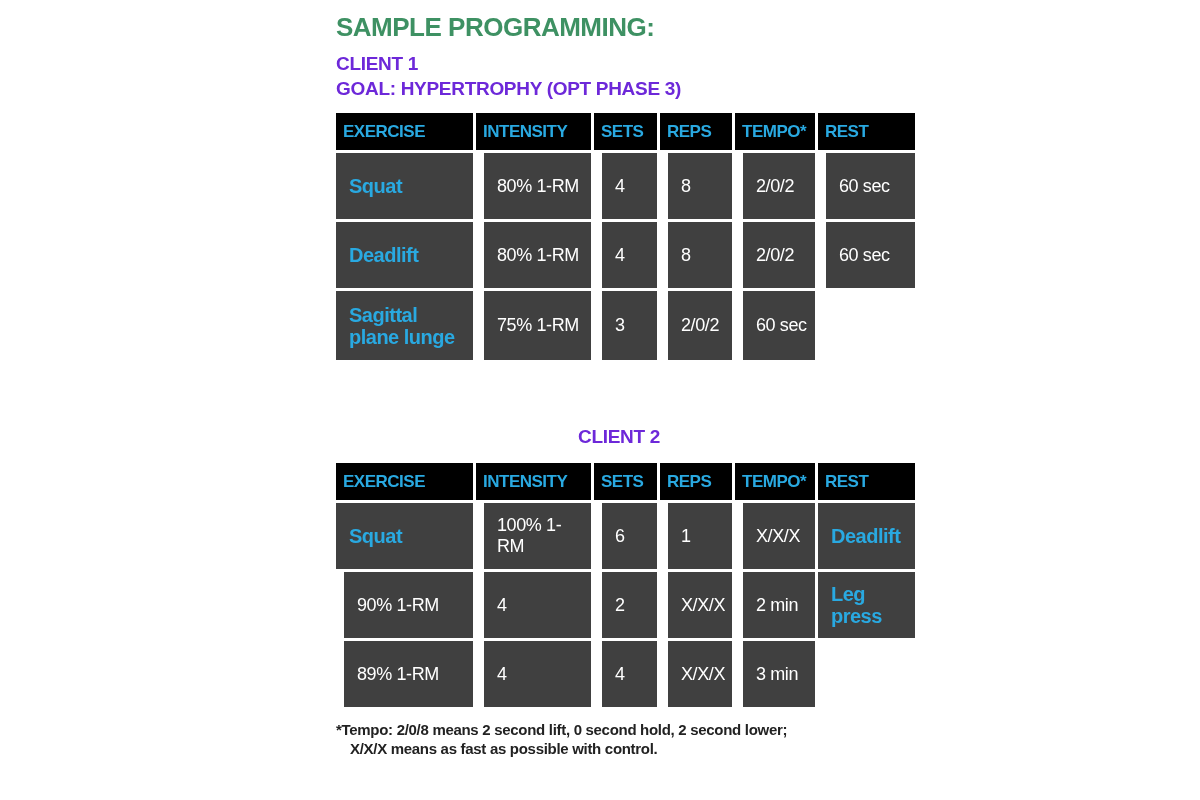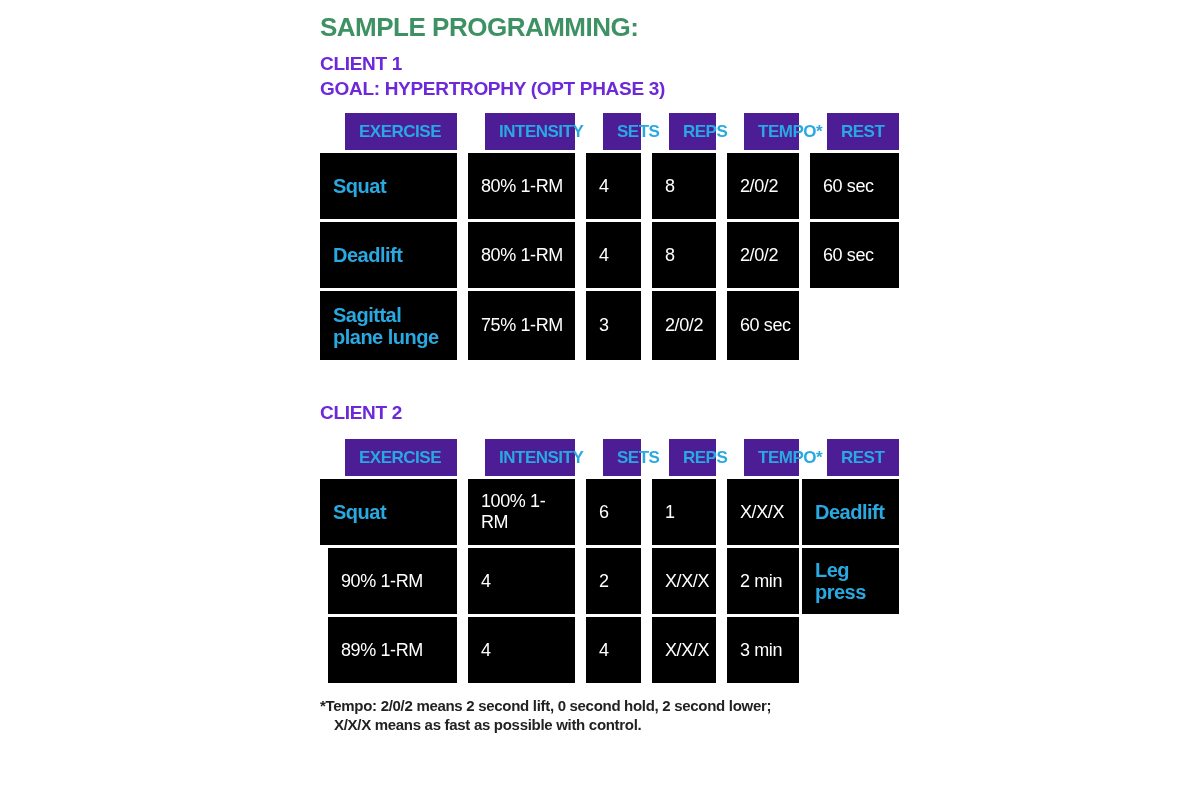--- a/index.html
+++ b/index.html
@@ -7,21 +7,21 @@
   .canvas {
     position: relative;
     width: 1200px;
     height: 800px;
     background: #ffffff;
     overflow: hidden;
     font-family: "Liberation Sans", sans-serif;
   }
   .content {
     position: absolute;
-    left: 320px;
+    left: 336px;
     top: 0;
     width: 566px;
     padding-top: 12px;
   }
   .page-title {
     color: #3e9163;
     font-size: 26px;
     font-weight: bold;
     line-height: 31px;
     letter-spacing: -0.5px;
@@ -36,34 +36,33 @@
   }
   .grid-table {
     display: grid;
     grid-template-columns: 137px 115px 63px 72px 80px 97px;
     gap: 3px;
     width: 564px;
     background: #ffffff;
   }
   .t1 { margin-top: 12px; grid-template-rows: 37px 66px 66px 69px; }
   .t2 { margin-top: 14px; grid-template-rows: 37px 66px 66px 66px; }
-  .client2-spacer { margin-top: 40px; }
+  .client2-spacer { margin-top: 64px; text-align: center; }
   .th {
-    background: #4c1d95;
+    background: #000000;
     color: #29a9e1;
     font-size: 17px;
     font-weight: bold;
     letter-spacing: -0.5px;
     display: flex;
     align-items: center;
-    padding: 0 4px 0 14px;
-    margin-left: 25px;
+    padding: 0 4px 0 7px;
   }
   .td {
-    background: #000000;
+    background: #404040;
     display: flex;
     align-items: center;
     padding: 0 4px 0 13px;
   }
   .td.exercise {
     color: #29a9e1;
     font-size: 20px;
     font-weight: bold;
     letter-spacing: -0.5px;
     line-height: 22px;
@@ -156,18 +155,18 @@
 
       <div class="td exercise">Leg press</div>
       <div class="td value">89% 1-RM</div>
       <div class="td value">4</div>
       <div class="td value">4</div>
       <div class="td value">X/X/X</div>
       <div class="td value">3 min</div>
     </div>
 
     <div class="footnote">
-      <div class="line1">*Tempo: 2/0/2 means 2 second lift, 0 second hold, 2 second lower;</div>
+      <div class="line1">*Tempo: 2/0/8 means 2 second lift, 0 second hold, 2 second lower;</div>
       <div class="line2">X/X/X means as fast as possible with control.</div>
     </div>
 
   </div>
 </div>
 
 </body></html>

